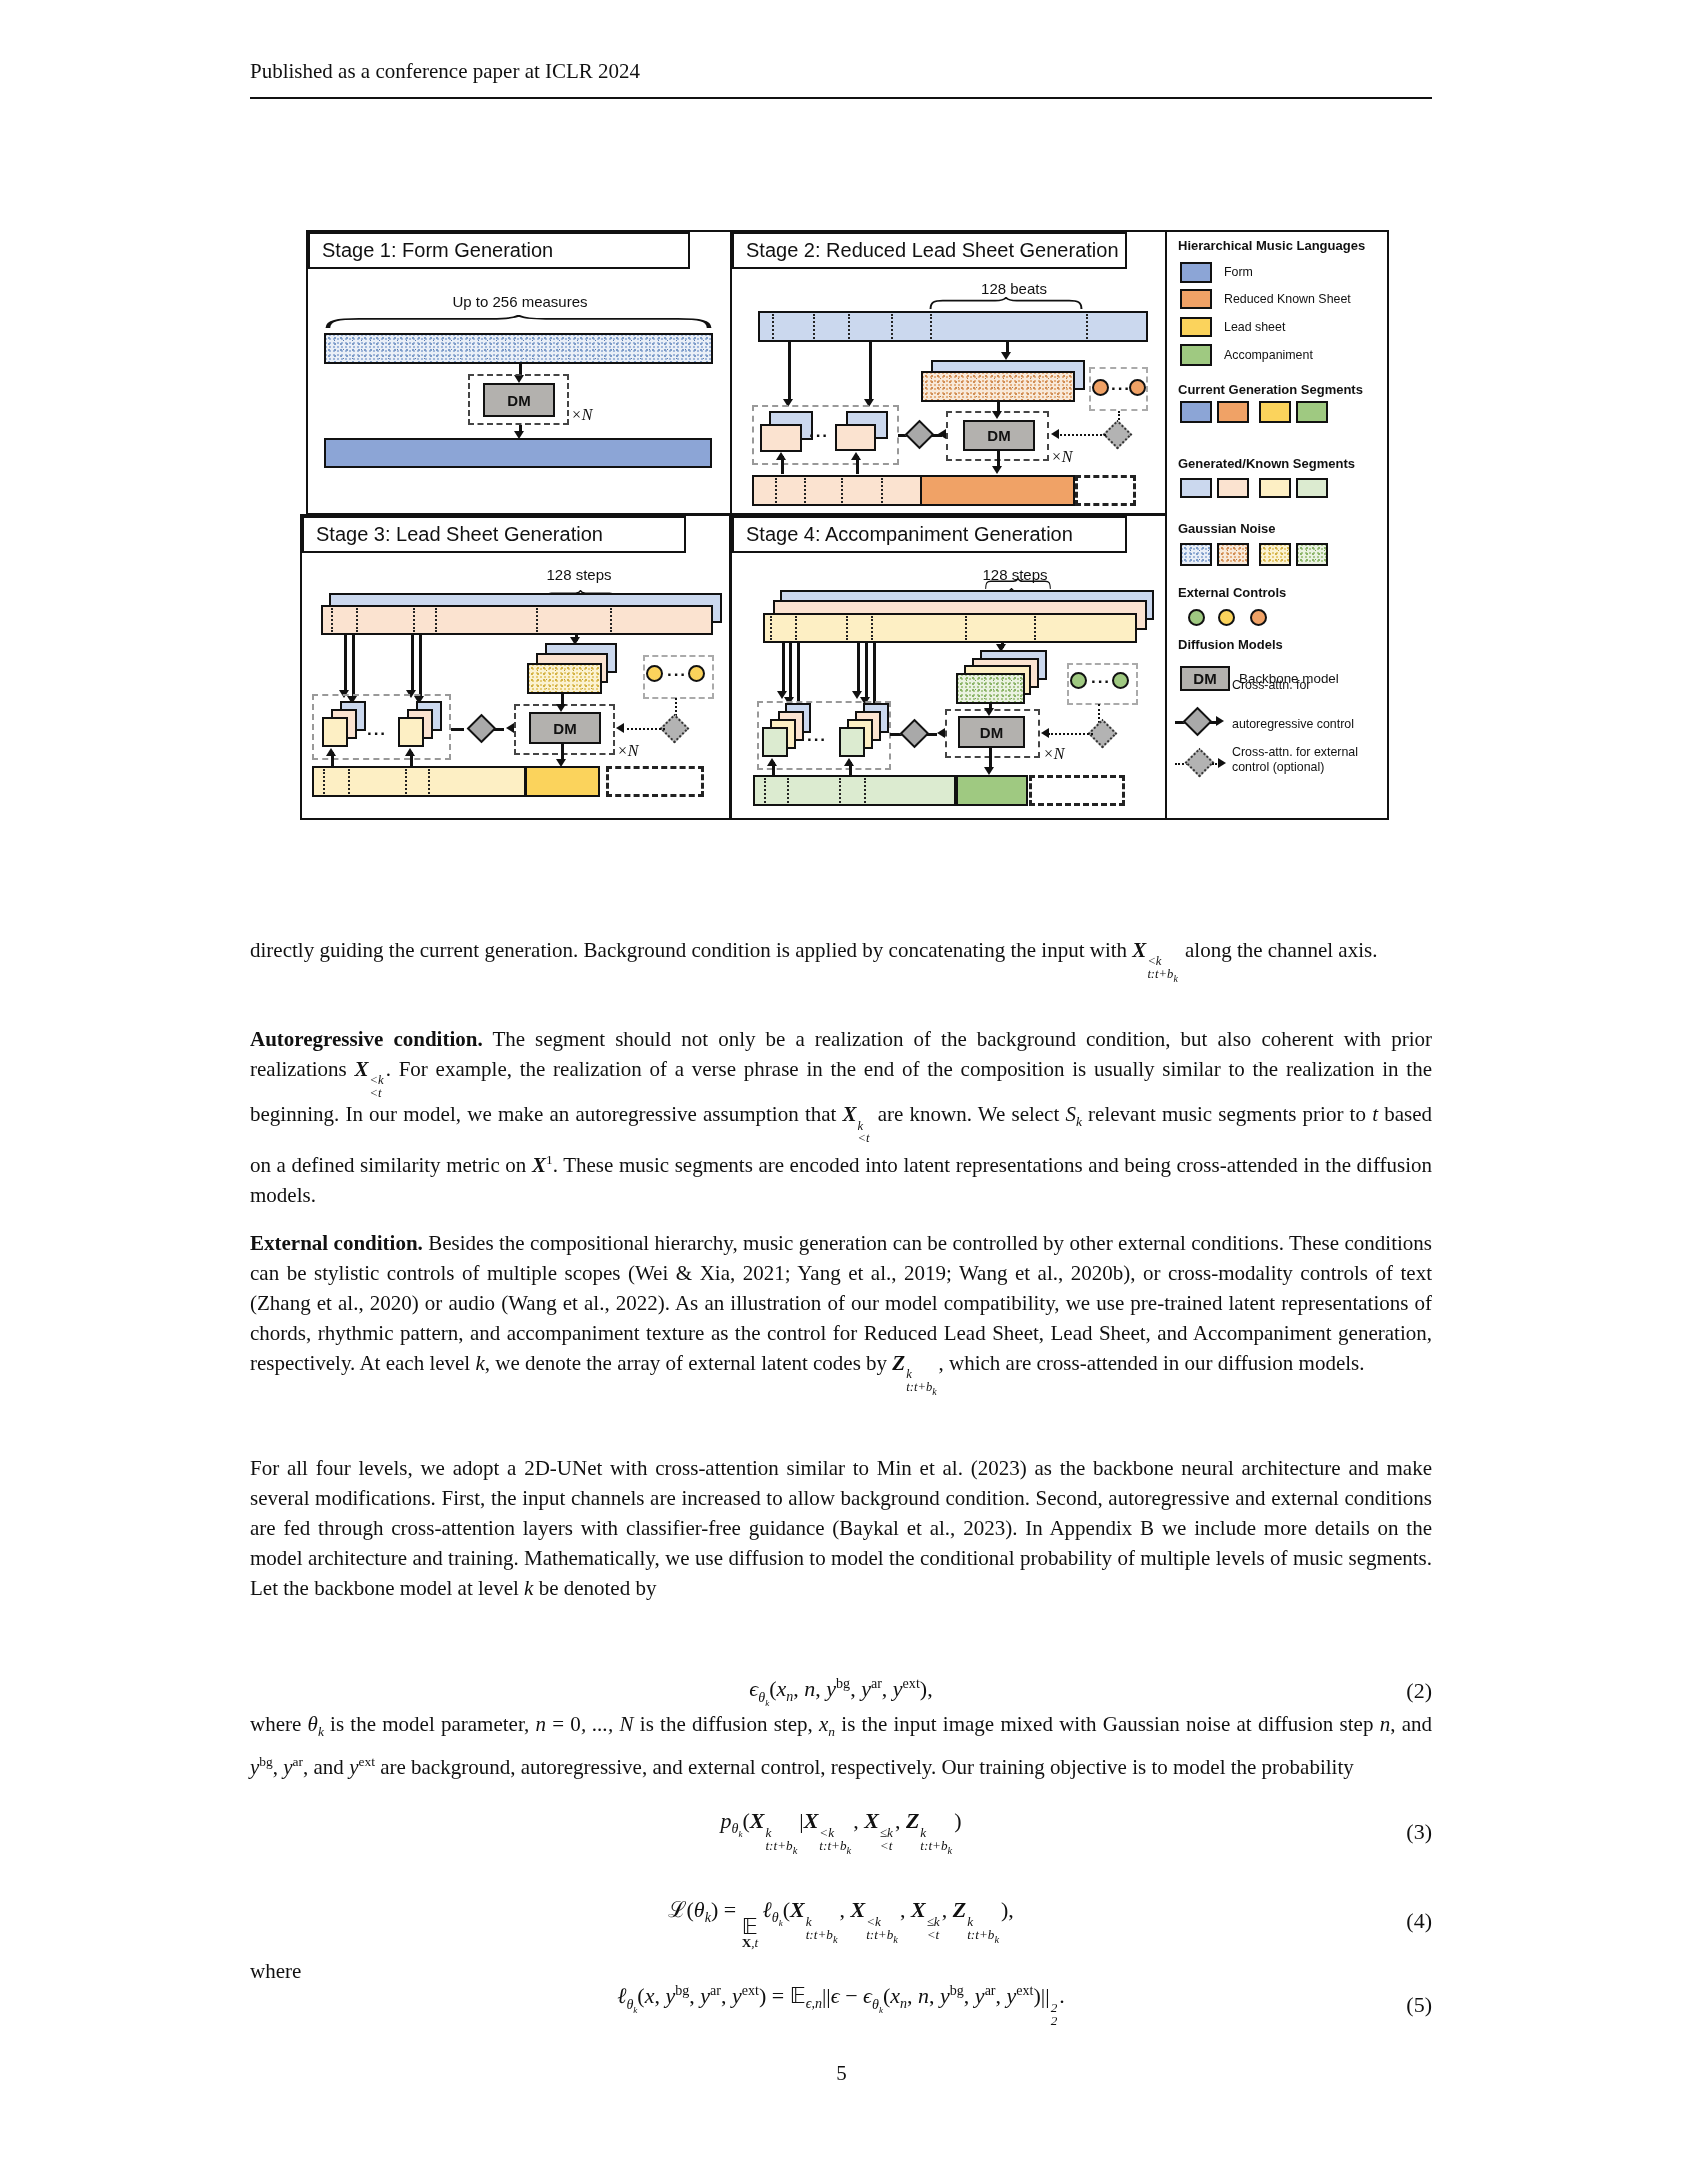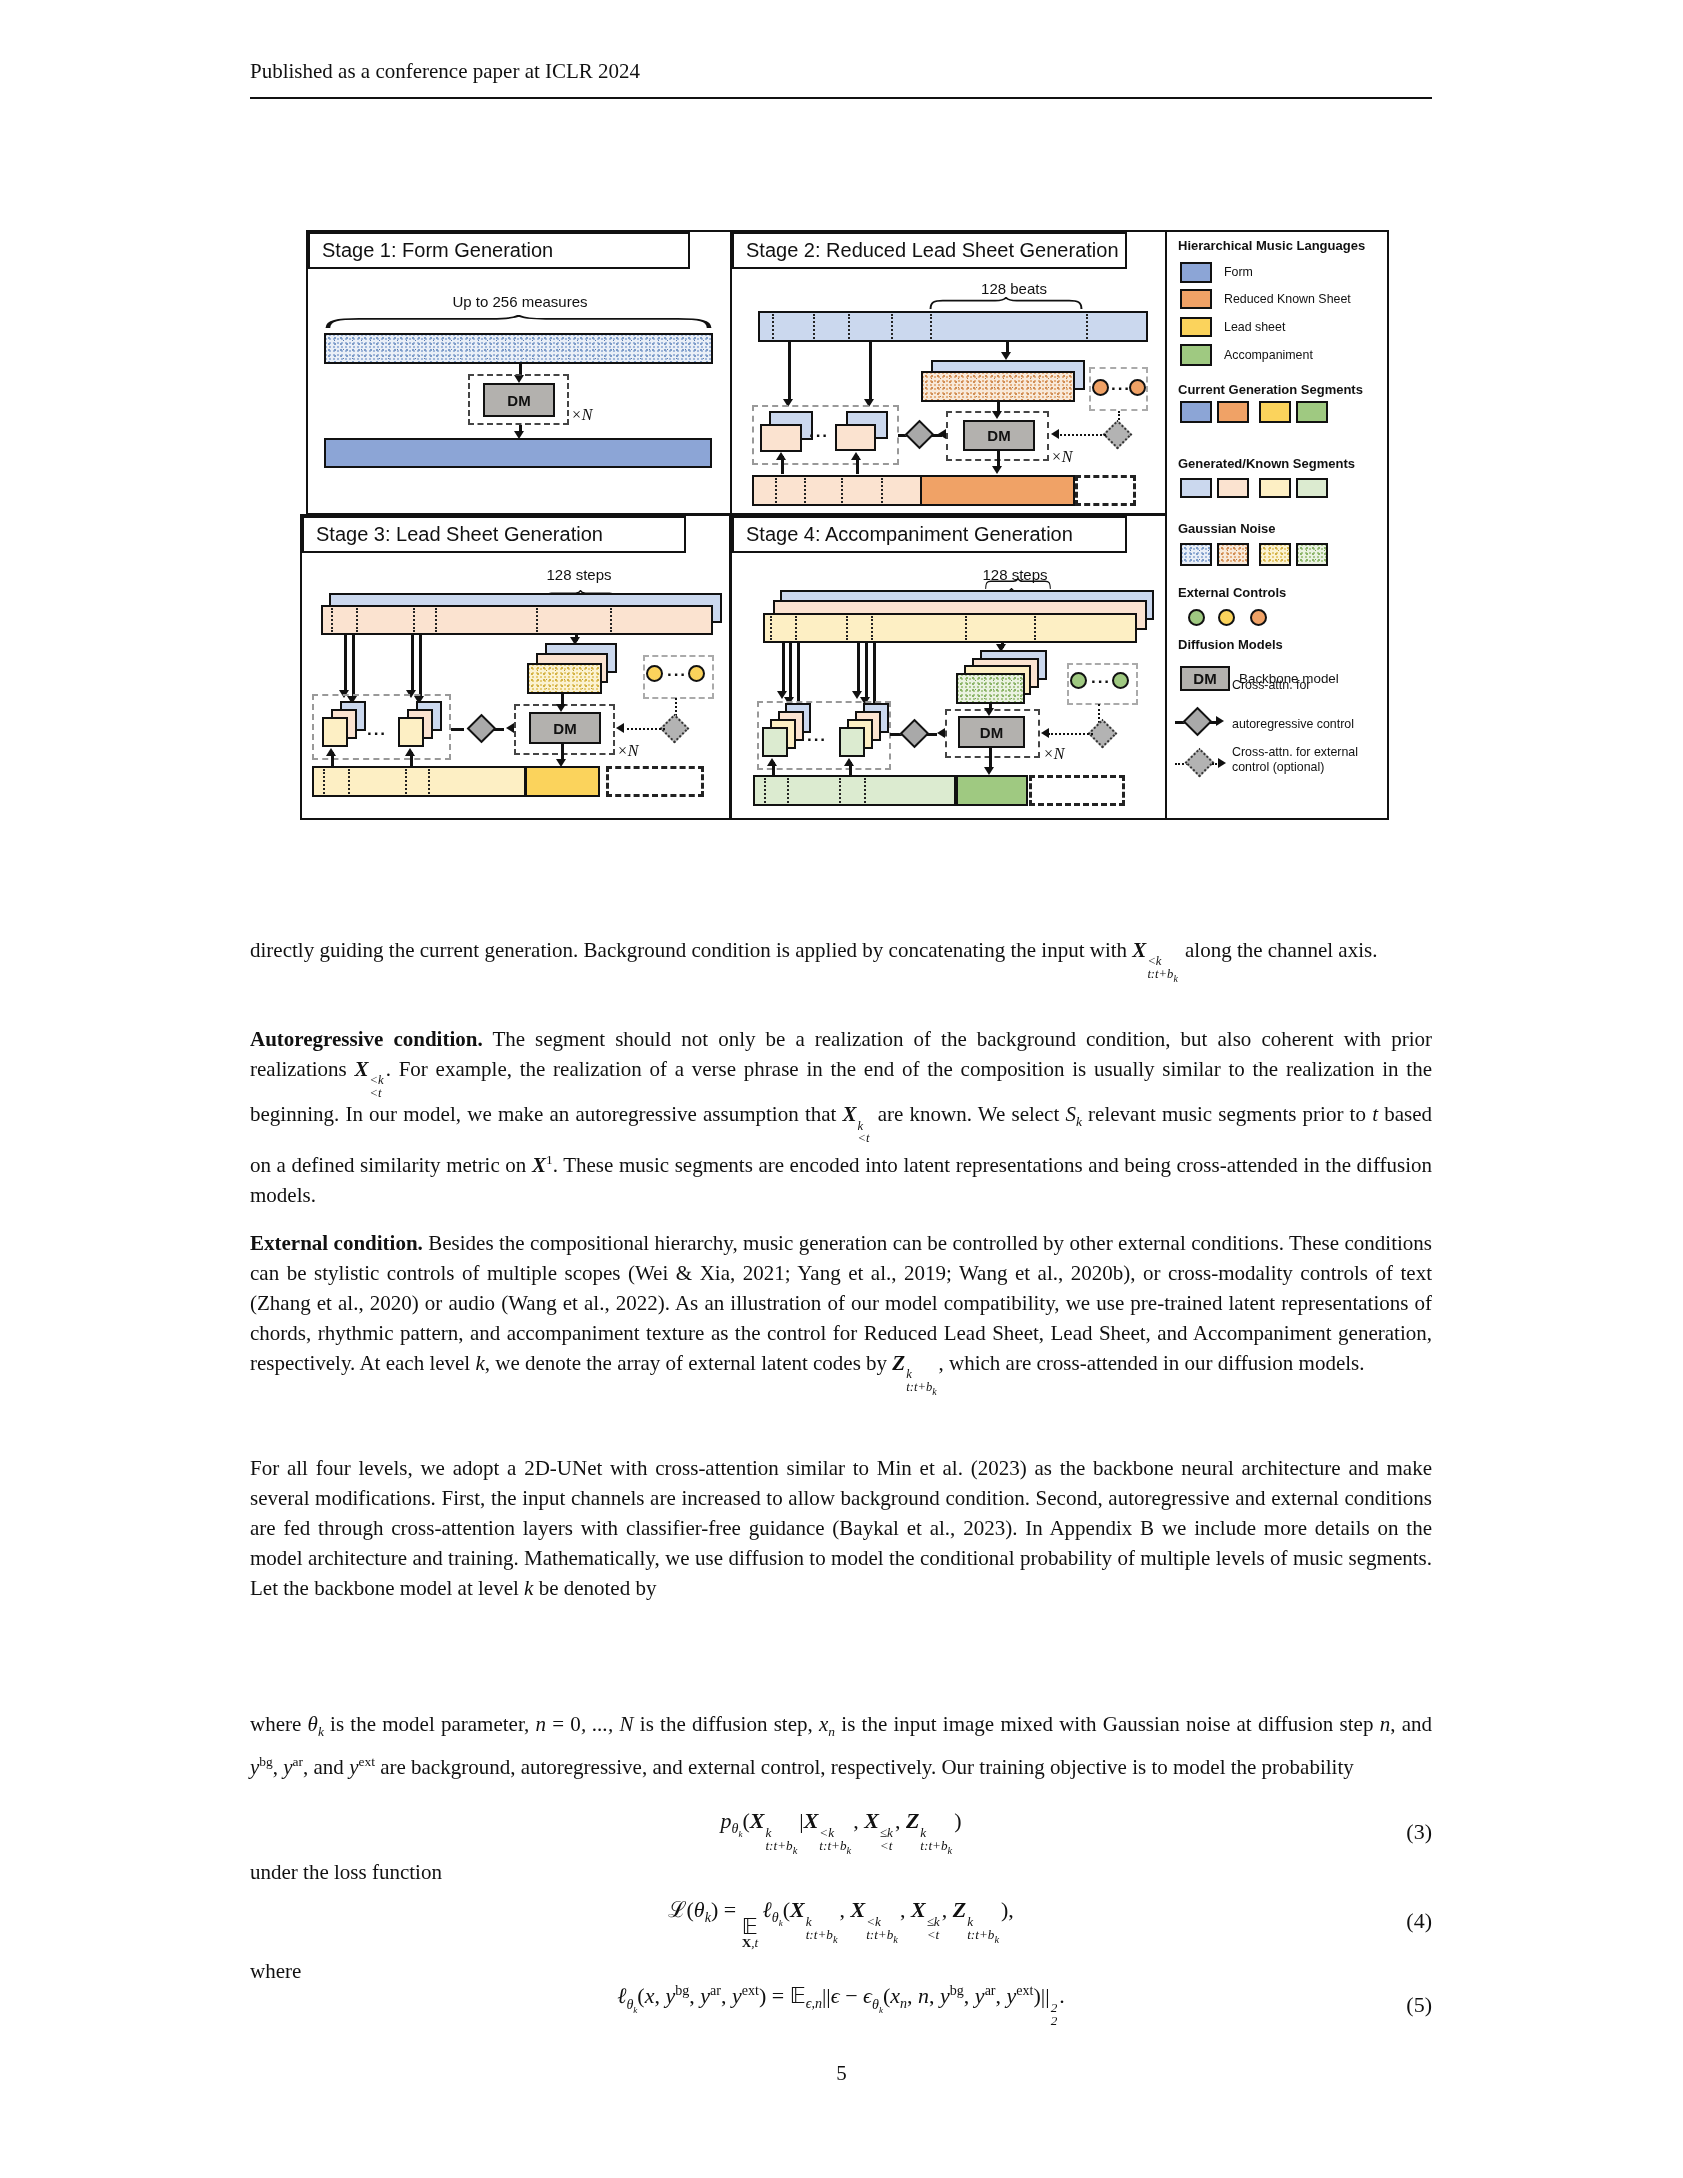--- a/index.html
+++ b/index.html
@@ -394,41 +394,44 @@
       </span>. For example, the realization of a verse phrase in the end of the composition is usually similar to the realization in the beginning. In our model, we make an autoregressive assumption that <b><i>X</i></b><span class="ss">
         <span>k</span>
         <span>&lt;t</span>
       </span> are known. We select <i>S<sub>k</sub></i> relevant music segments prior to <i>t</i> based on a defined similarity metric on <b><i>X</i></b><sup>1</sup>. These music segments are encoded into latent representations and being cross-attended in the diffusion models.</div>
   <div class="para" style="top:1228px"><b>External condition.</b> Besides the compositional hierarchy, music generation can be controlled by other external conditions. These conditions can be stylistic controls of multiple scopes (Wei &amp; Xia, 2021; Yang et al., 2019; Wang et al., 2020b), or cross-modality controls of text (Zhang et al., 2020) or audio (Wang et al., 2022). As an illustration of our model compatibility, we use pre-trained latent representations of chords, rhythmic pattern, and accompaniment texture as the control for Reduced Lead Sheet, Lead Sheet, and Accompaniment generation, respectively. At each level <i>k</i>, we denote the array of external latent codes by <b><i>Z</i></b><span class="ss">
         <span>k</span>
         <span>t:t+b<sub>k</sub></span>
       </span>, which are cross-attended in our diffusion models.</div>
   <div class="para" style="top:1453px">For all four levels, we adopt a 2D-UNet with cross-attention similar to Min et al. (2023) as the backbone neural architecture and make several modifications. First, the input channels are increased to allow background condition. Second, autoregressive and external conditions are fed through cross-attention layers with classifier-free guidance (Baykal et al., 2023). In Appendix B we include more details on the model architecture and training. Mathematically, we use diffusion to model the conditional probability of multiple levels of music segments. Let the backbone model at level <i>k</i> be denoted by</div>
 
+  <div class="eq" style="top:1675px">
+    <span><i>ϵ</i><sub><i>θ<sub>k</sub></i></sub>(<i>x<sub>n</sub></i>, <i>n</i>, <i>y</i><sup>bg</sup>, <i>y</i><sup>ar</sup>, <i>y</i><sup>ext</sup>),</span>
+    <span class="eqt">(2)</span>
+  </div>
 
   <div class="para" style="top:1709px">where <i>θ<sub>k</sub></i> is the model parameter, <i>n</i> = 0<i>, ..., N</i> is the diffusion step, <i>x<sub>n</sub></i> is the input image mixed with Gaussian noise at diffusion step <i>n</i>, and <i>y</i><sup>bg</sup>, <i>y</i><sup>ar</sup>, and <i>y</i><sup>ext</sup> are background, autoregressive, and external control, respectively. Our training objective is to model the probability</div>
 
   <div class="eq" style="top:1808px">
     <span><i>p</i><sub><i>θ<sub>k</sub></i></sub>(<b><i>X</i></b><span class="ss">
           <span>k</span>
           <span>t:t+b<sub>k</sub></span>
         </span>|<b><i>X</i></b><span class="ss">
           <span>&lt;k</span>
           <span>t:t+b<sub>k</sub></span>
         </span>, <b><i>X</i></b><span class="ss">
           <span>≤k</span>
           <span>&lt;t</span>
         </span>, <b><i>Z</i></b><span class="ss">
           <span>k</span>
           <span>t:t+b<sub>k</sub></span>
         </span>)</span>
     <span class="eqt">(3)</span>
   </div>
 
-  <div class="para" style="top:1857px">under the loss function</div>
 
   <div class="eq" style="top:1893px">
     <span>ℒ(<i>θ<sub>k</sub></i>) = <span class="eun">
           <span class="dsE">𝔼</span>
           <span class="eus"><b>X</b><i>,t</i></span>
         </span> <i>ℓ</i><sub><i>θ<sub>k</sub></i></sub>(<b><i>X</i></b><span class="ss">
           <span>k</span>
           <span>t:t+b<sub>k</sub></span>
         </span>, <b><i>X</i></b><span class="ss">
           <span>&lt;k</span>

